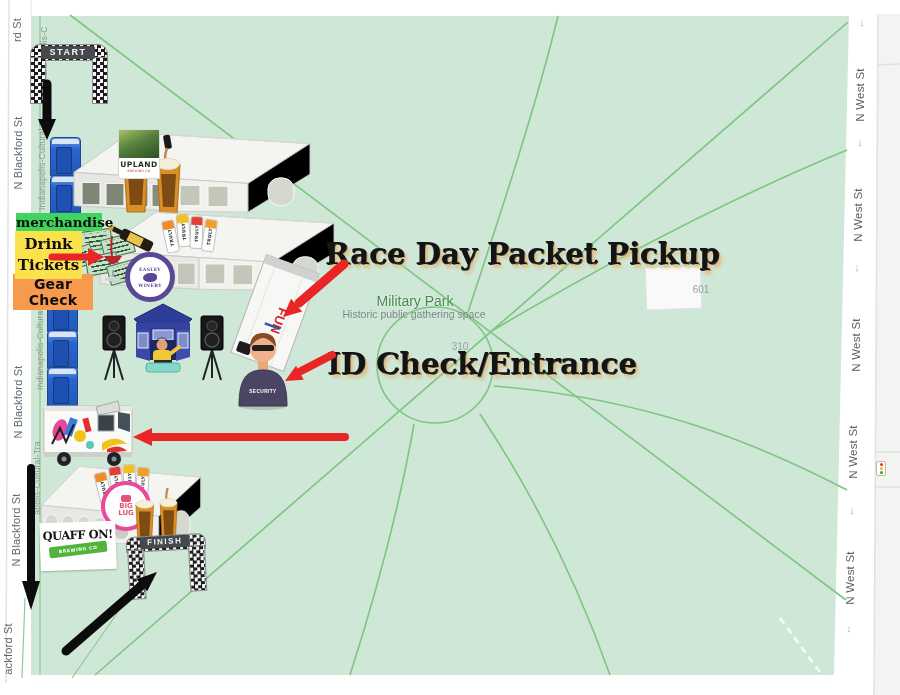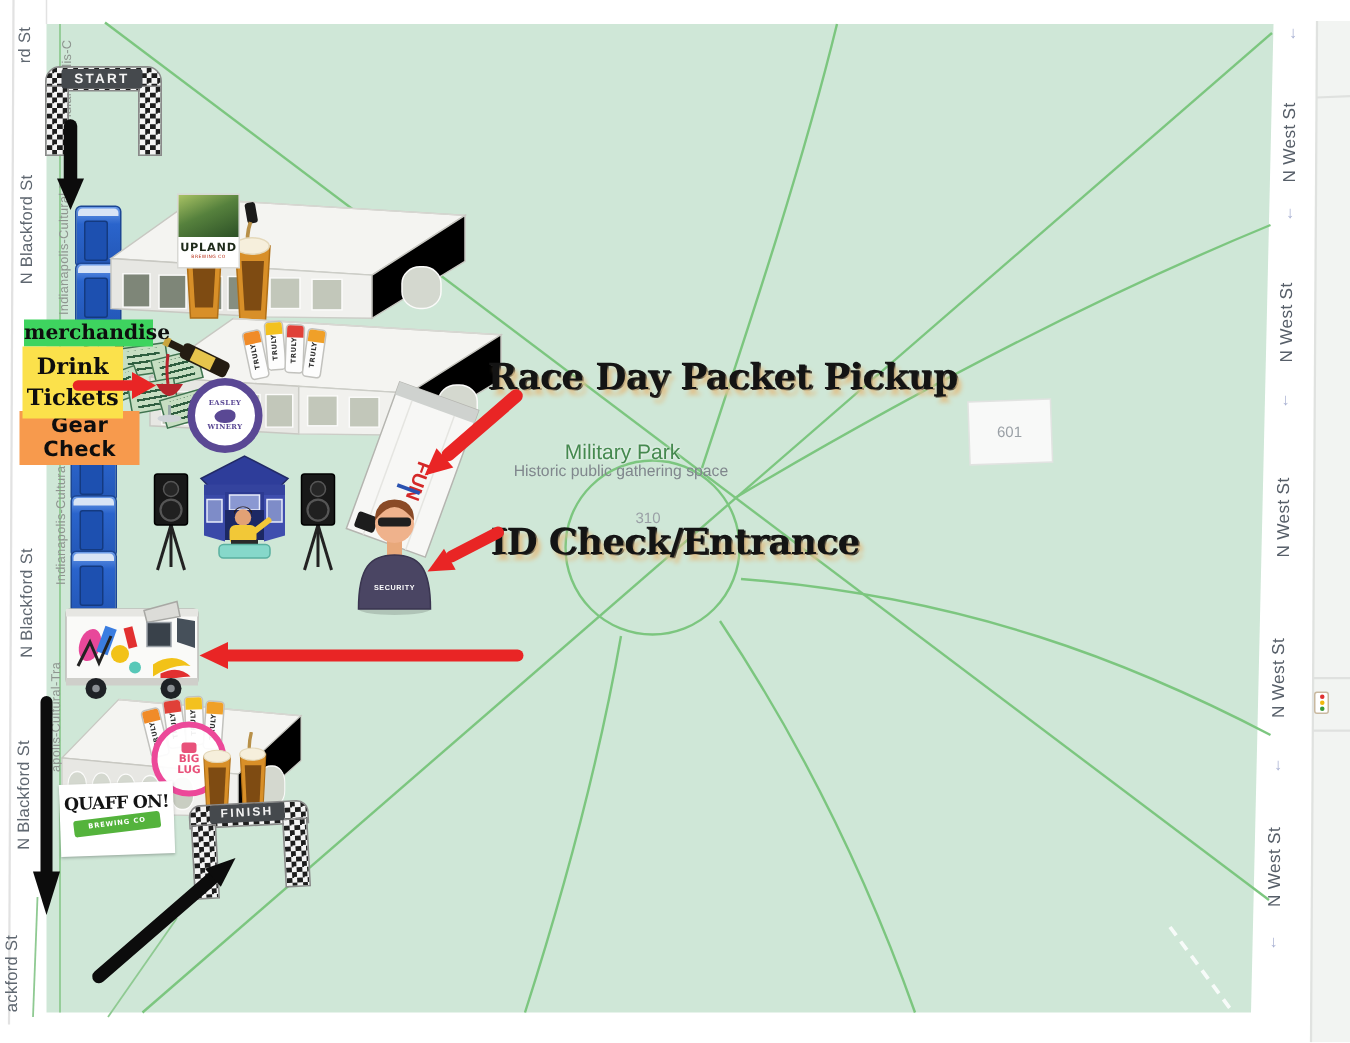--- a/index.html
+++ b/index.html
@@ -13,23 +13,23 @@
   .wlabel{font-size:11.5px;color:#575f69;}
   .tlabel{position:absolute;transform:translate(-50%,-50%) rotate(-90deg);white-space:nowrap;
           font:8.5px "Liberation Sans",sans-serif;color:#8e958f;letter-spacing:.2px;}
   .oneway{position:absolute;transform:translate(-50%,-50%);font:11px "Liberation Sans",sans-serif;
           color:#a7b0d2;}
   .parkname{position:absolute;transform:translate(-50%,-50%);font:14px "Liberation Sans",sans-serif;
           color:#45894f;white-space:nowrap;text-shadow:0 0 2px #fff;}
   .parksub{position:absolute;transform:translate(-50%,-50%);font:10.5px "Liberation Sans",sans-serif;
           color:#80878d;white-space:nowrap;text-align:center;}
   .plot{position:absolute;transform:translate(-50%,-50%);font:10px "Liberation Sans",sans-serif;
-          color:#9aa0a6;}
-  
-  .bigLabel{position:absolute;font-family:"DejaVu Serif",serif;font-weight:bold;font-size:24px;
+          color:#9aa0a6;margin-left:28px;}
+  
+  .bigLabel{position:absolute;font-family:"DejaVu Serif",serif;font-weight:bold;font-size:30px;
           color:#141414;letter-spacing:-0.5px;white-space:nowrap;
           text-shadow:3px 4px 3px #dfc38f, 1px 1px 0 #1a1a1a;}
   
   .chip{position:absolute;font-weight:bold;color:#0e0e0e;text-align:center;}
   .chip-merch{background:#3ed45f;font:bold 13.5px "DejaVu Serif",serif;padding:1px 0;}
   .chip-drink{background:#fbe14b;font:bold 15px "DejaVu Serif",serif;line-height:1.4;padding:3px 0;}
   .chip-gear{background:#f79a4d;font:600 14px "DejaVu Sans",sans-serif;padding:2px 0;letter-spacing:.2px;}
   
   .checker{background-image:conic-gradient(#1d1d1d 0 25%, #f4f4f4 0 50%, #1d1d1d 0 75%, #f4f4f4 0);
            background-size:7px 7px;border:1px solid #8a8a8a;}

